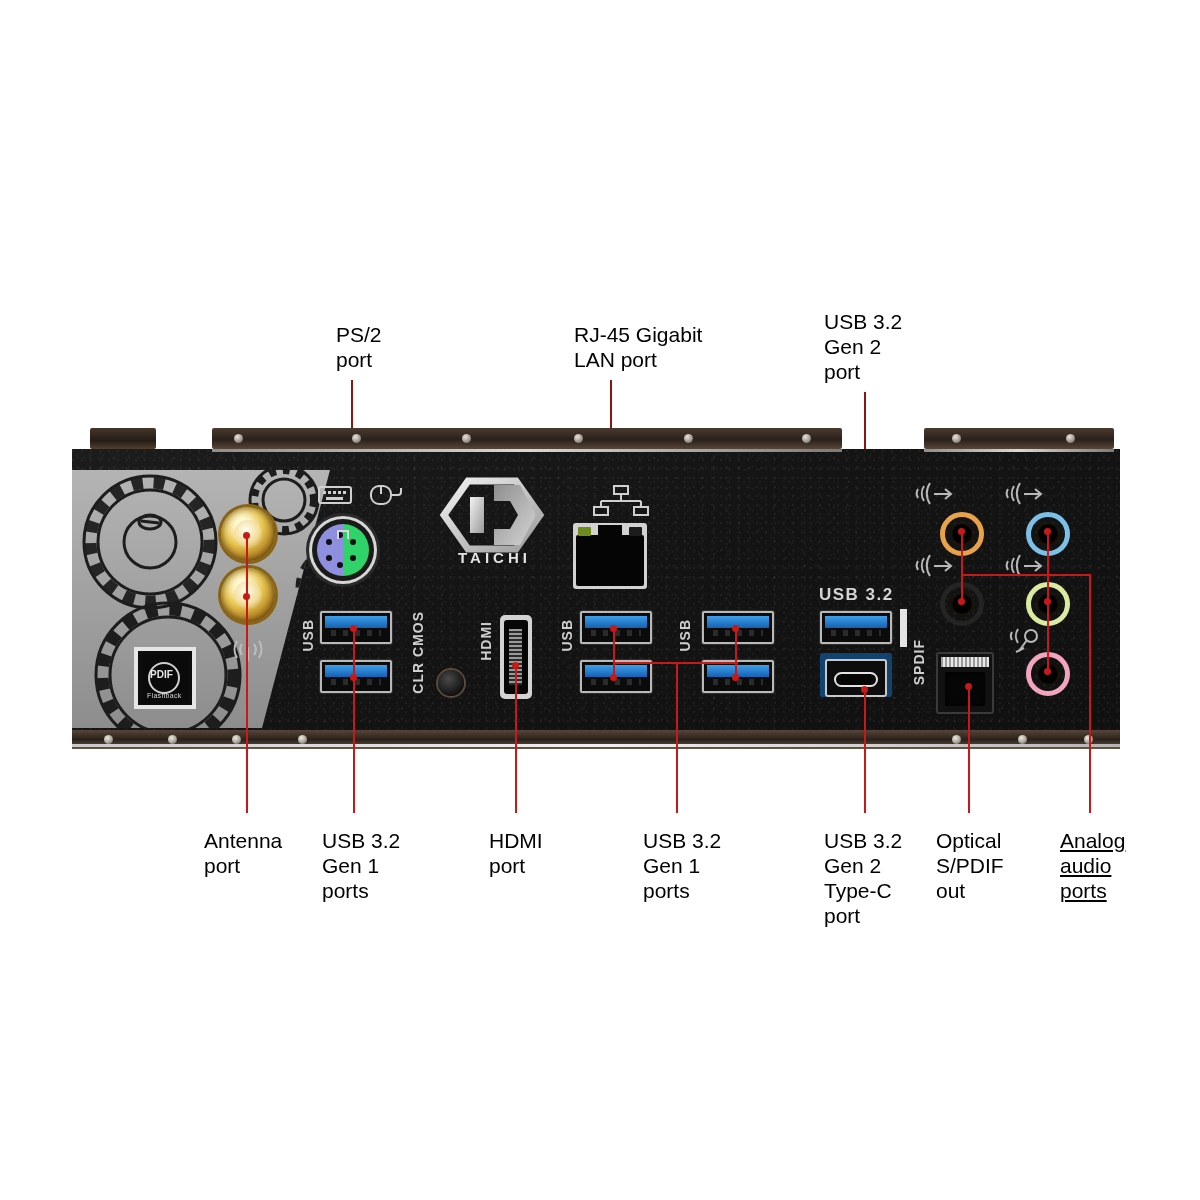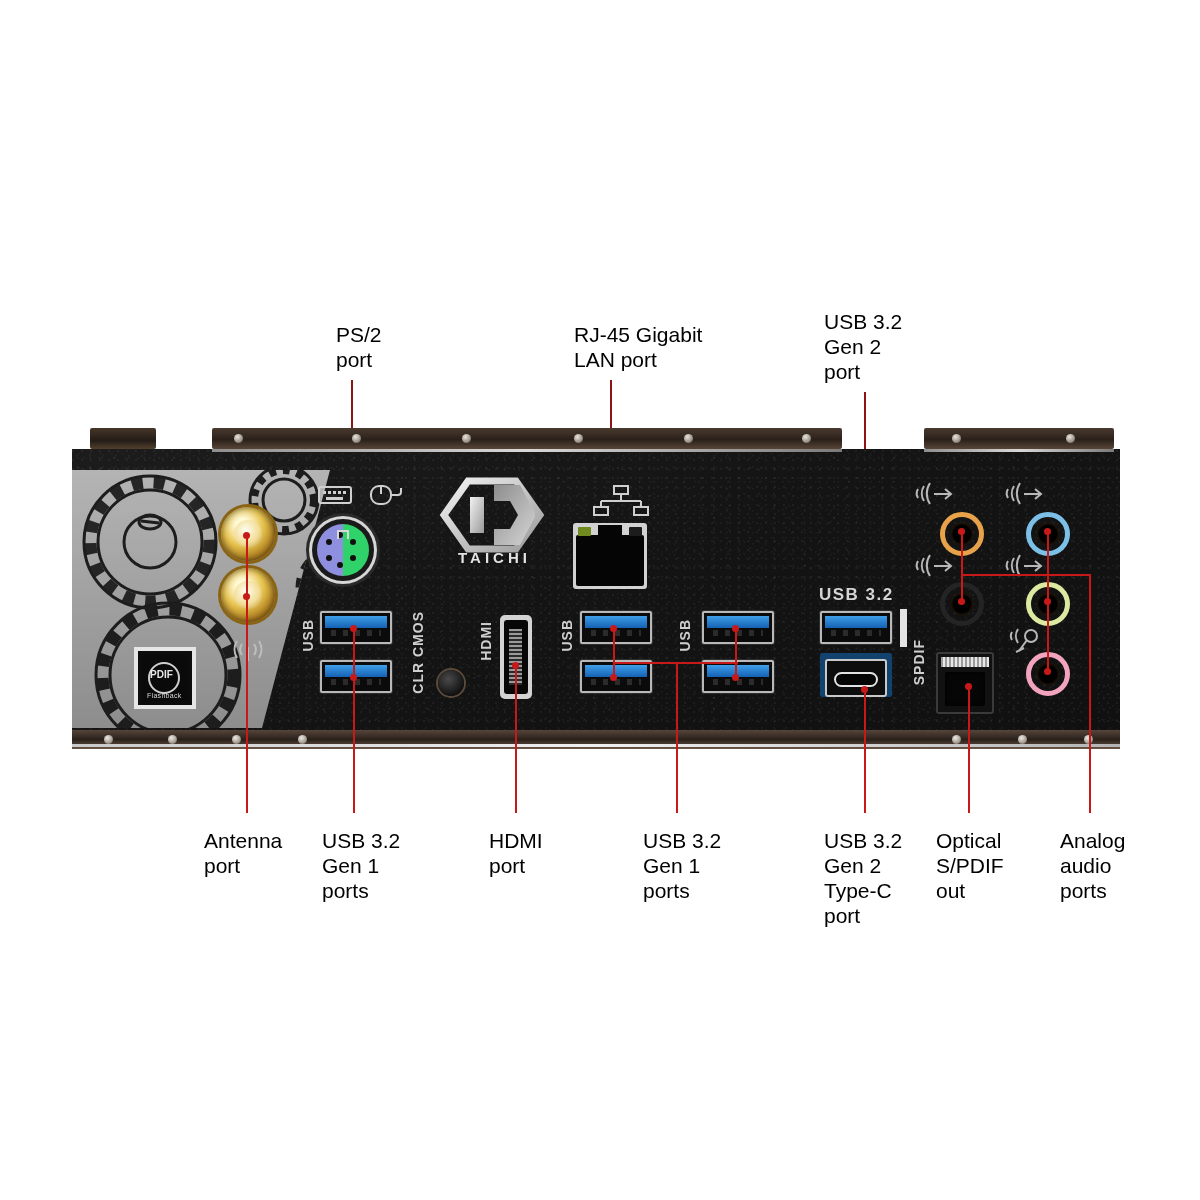--- a/index.html
+++ b/index.html
@@ -458,17 +458,17 @@
   <div class="callout" style="left:643px;top:828px;">USB 3.2
 Gen 1
 ports</div>
   <div class="callout" style="left:824px;top:828px;">USB 3.2
 Gen 2
 Type-C
 port</div>
   <div class="callout" style="left:936px;top:828px;">Optical
 S/PDIF
 out</div>
-  <div class="callout" style="left:1060px;top:828px;">Analog
+  <div class="callout" style="left:1060px;top:828px;text-decoration:underline;">Analog
 audio
 ports</div>
 
 </div>
 
 </body></html>

